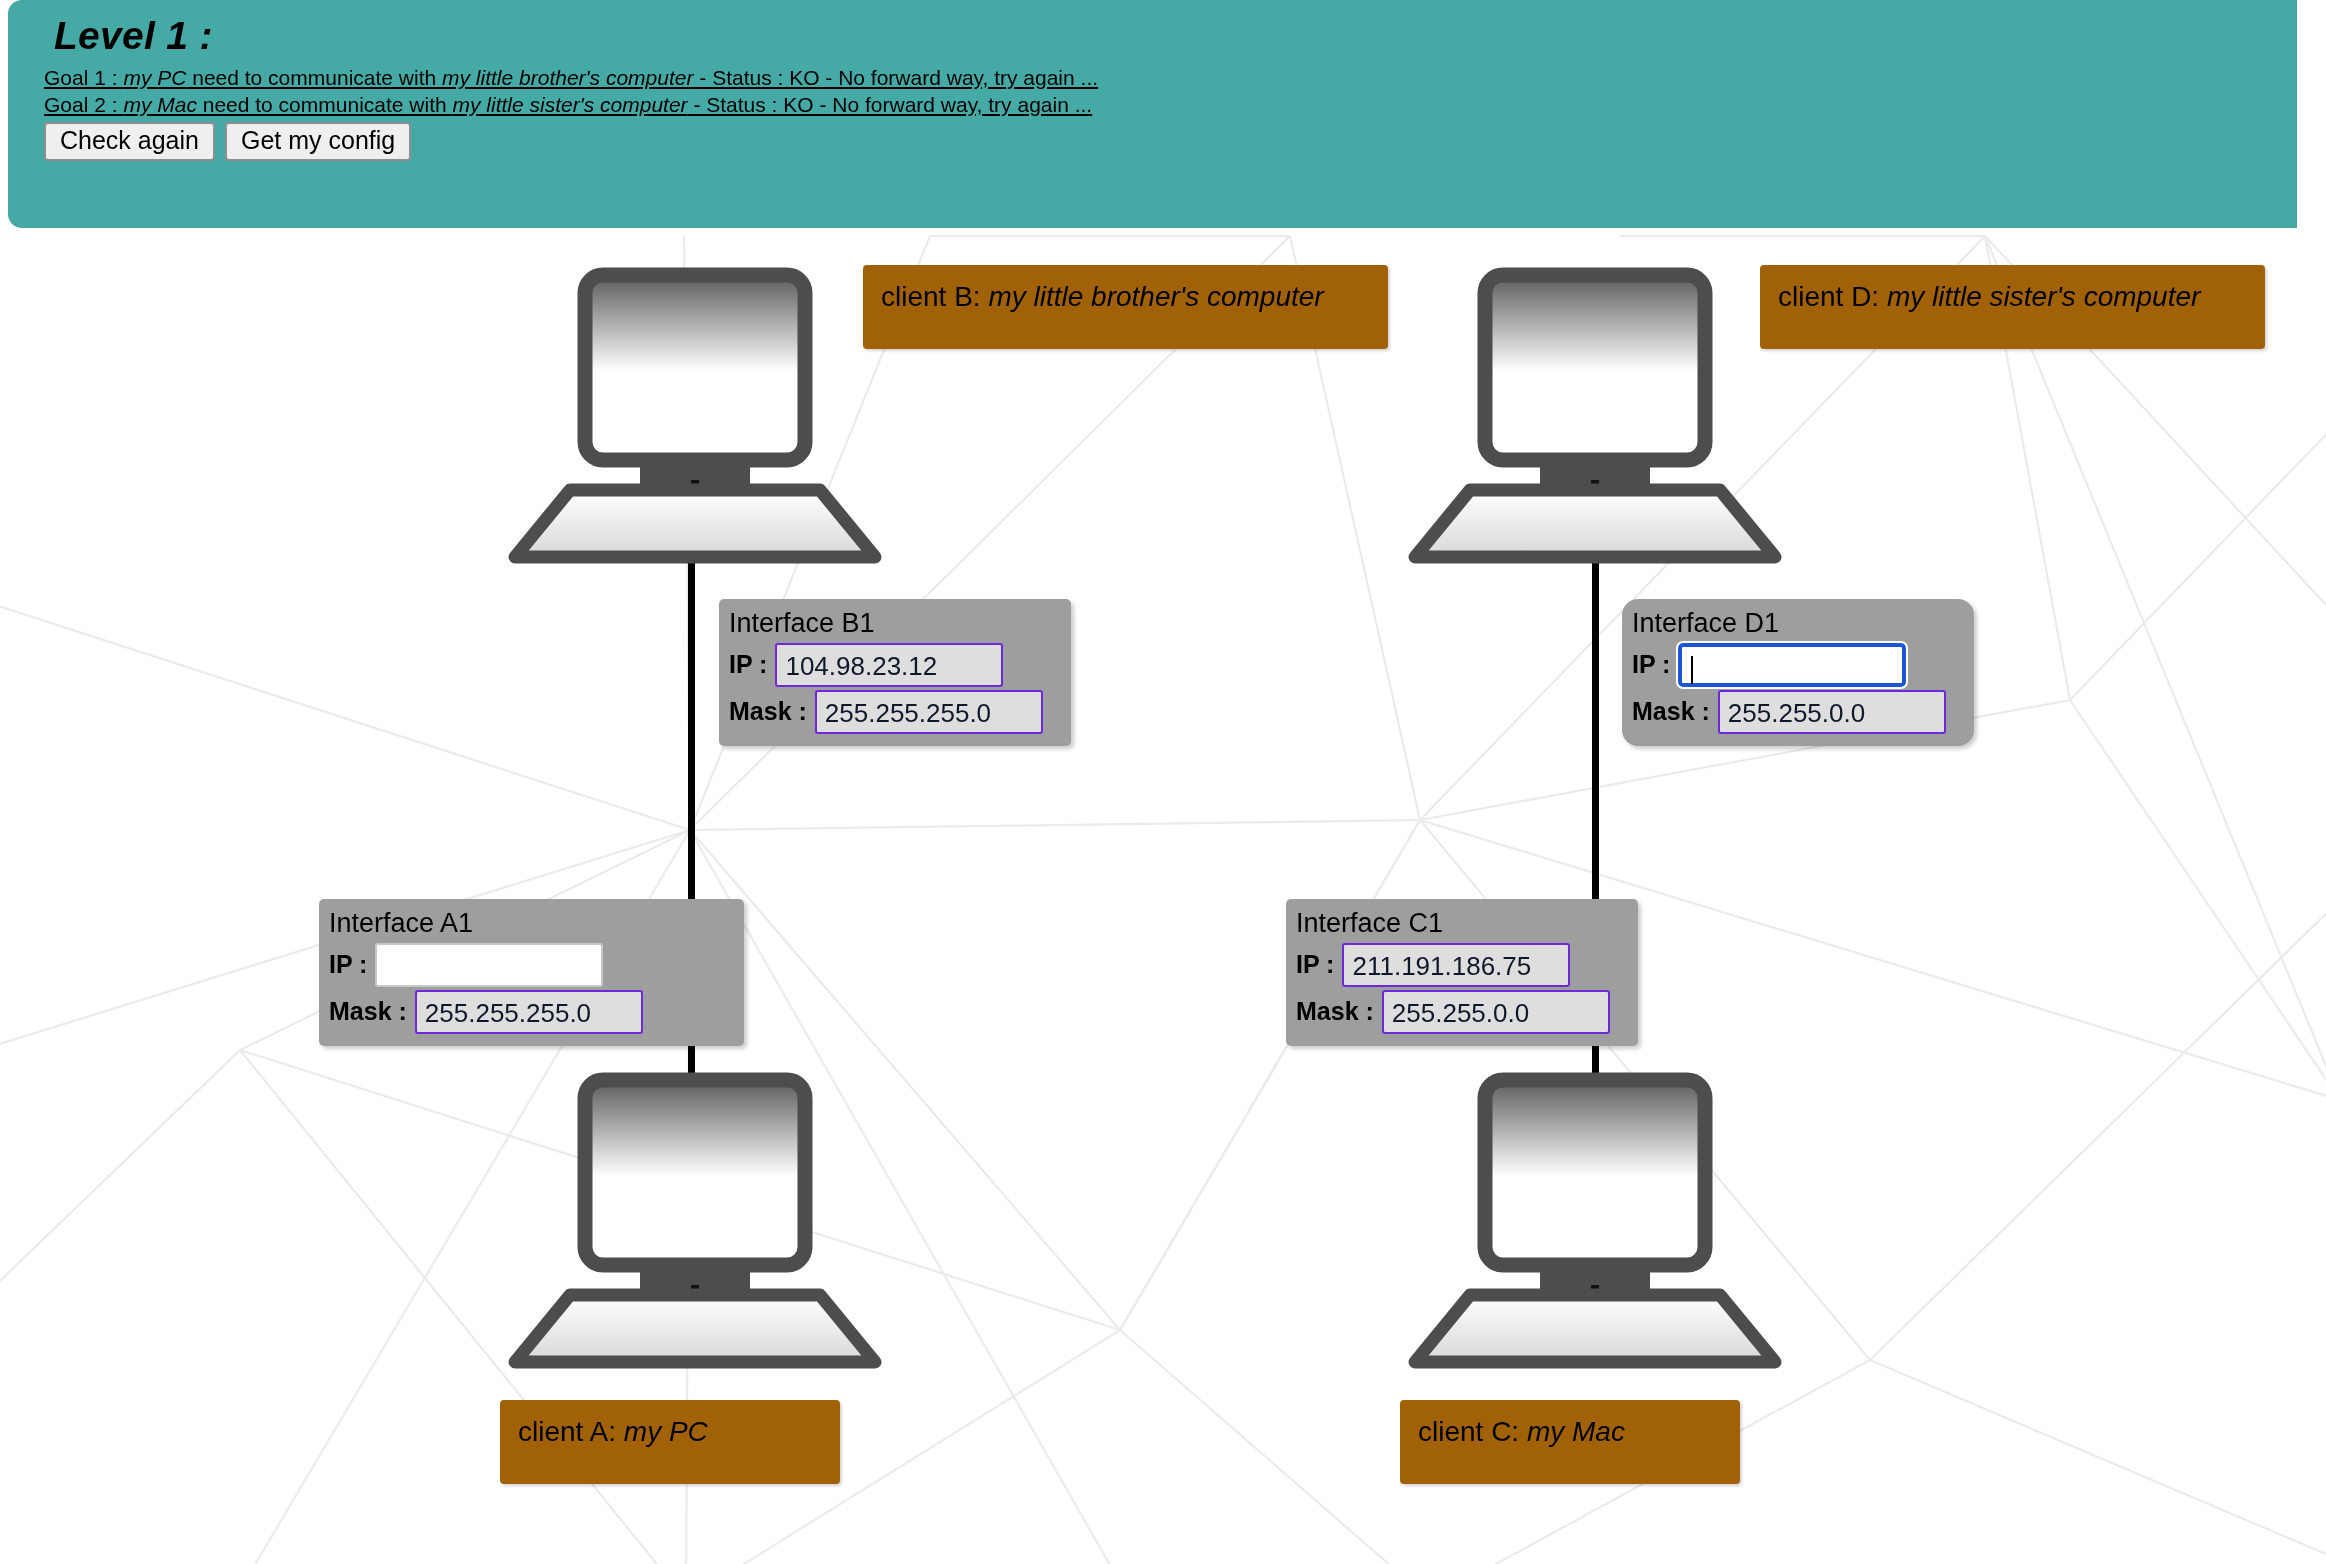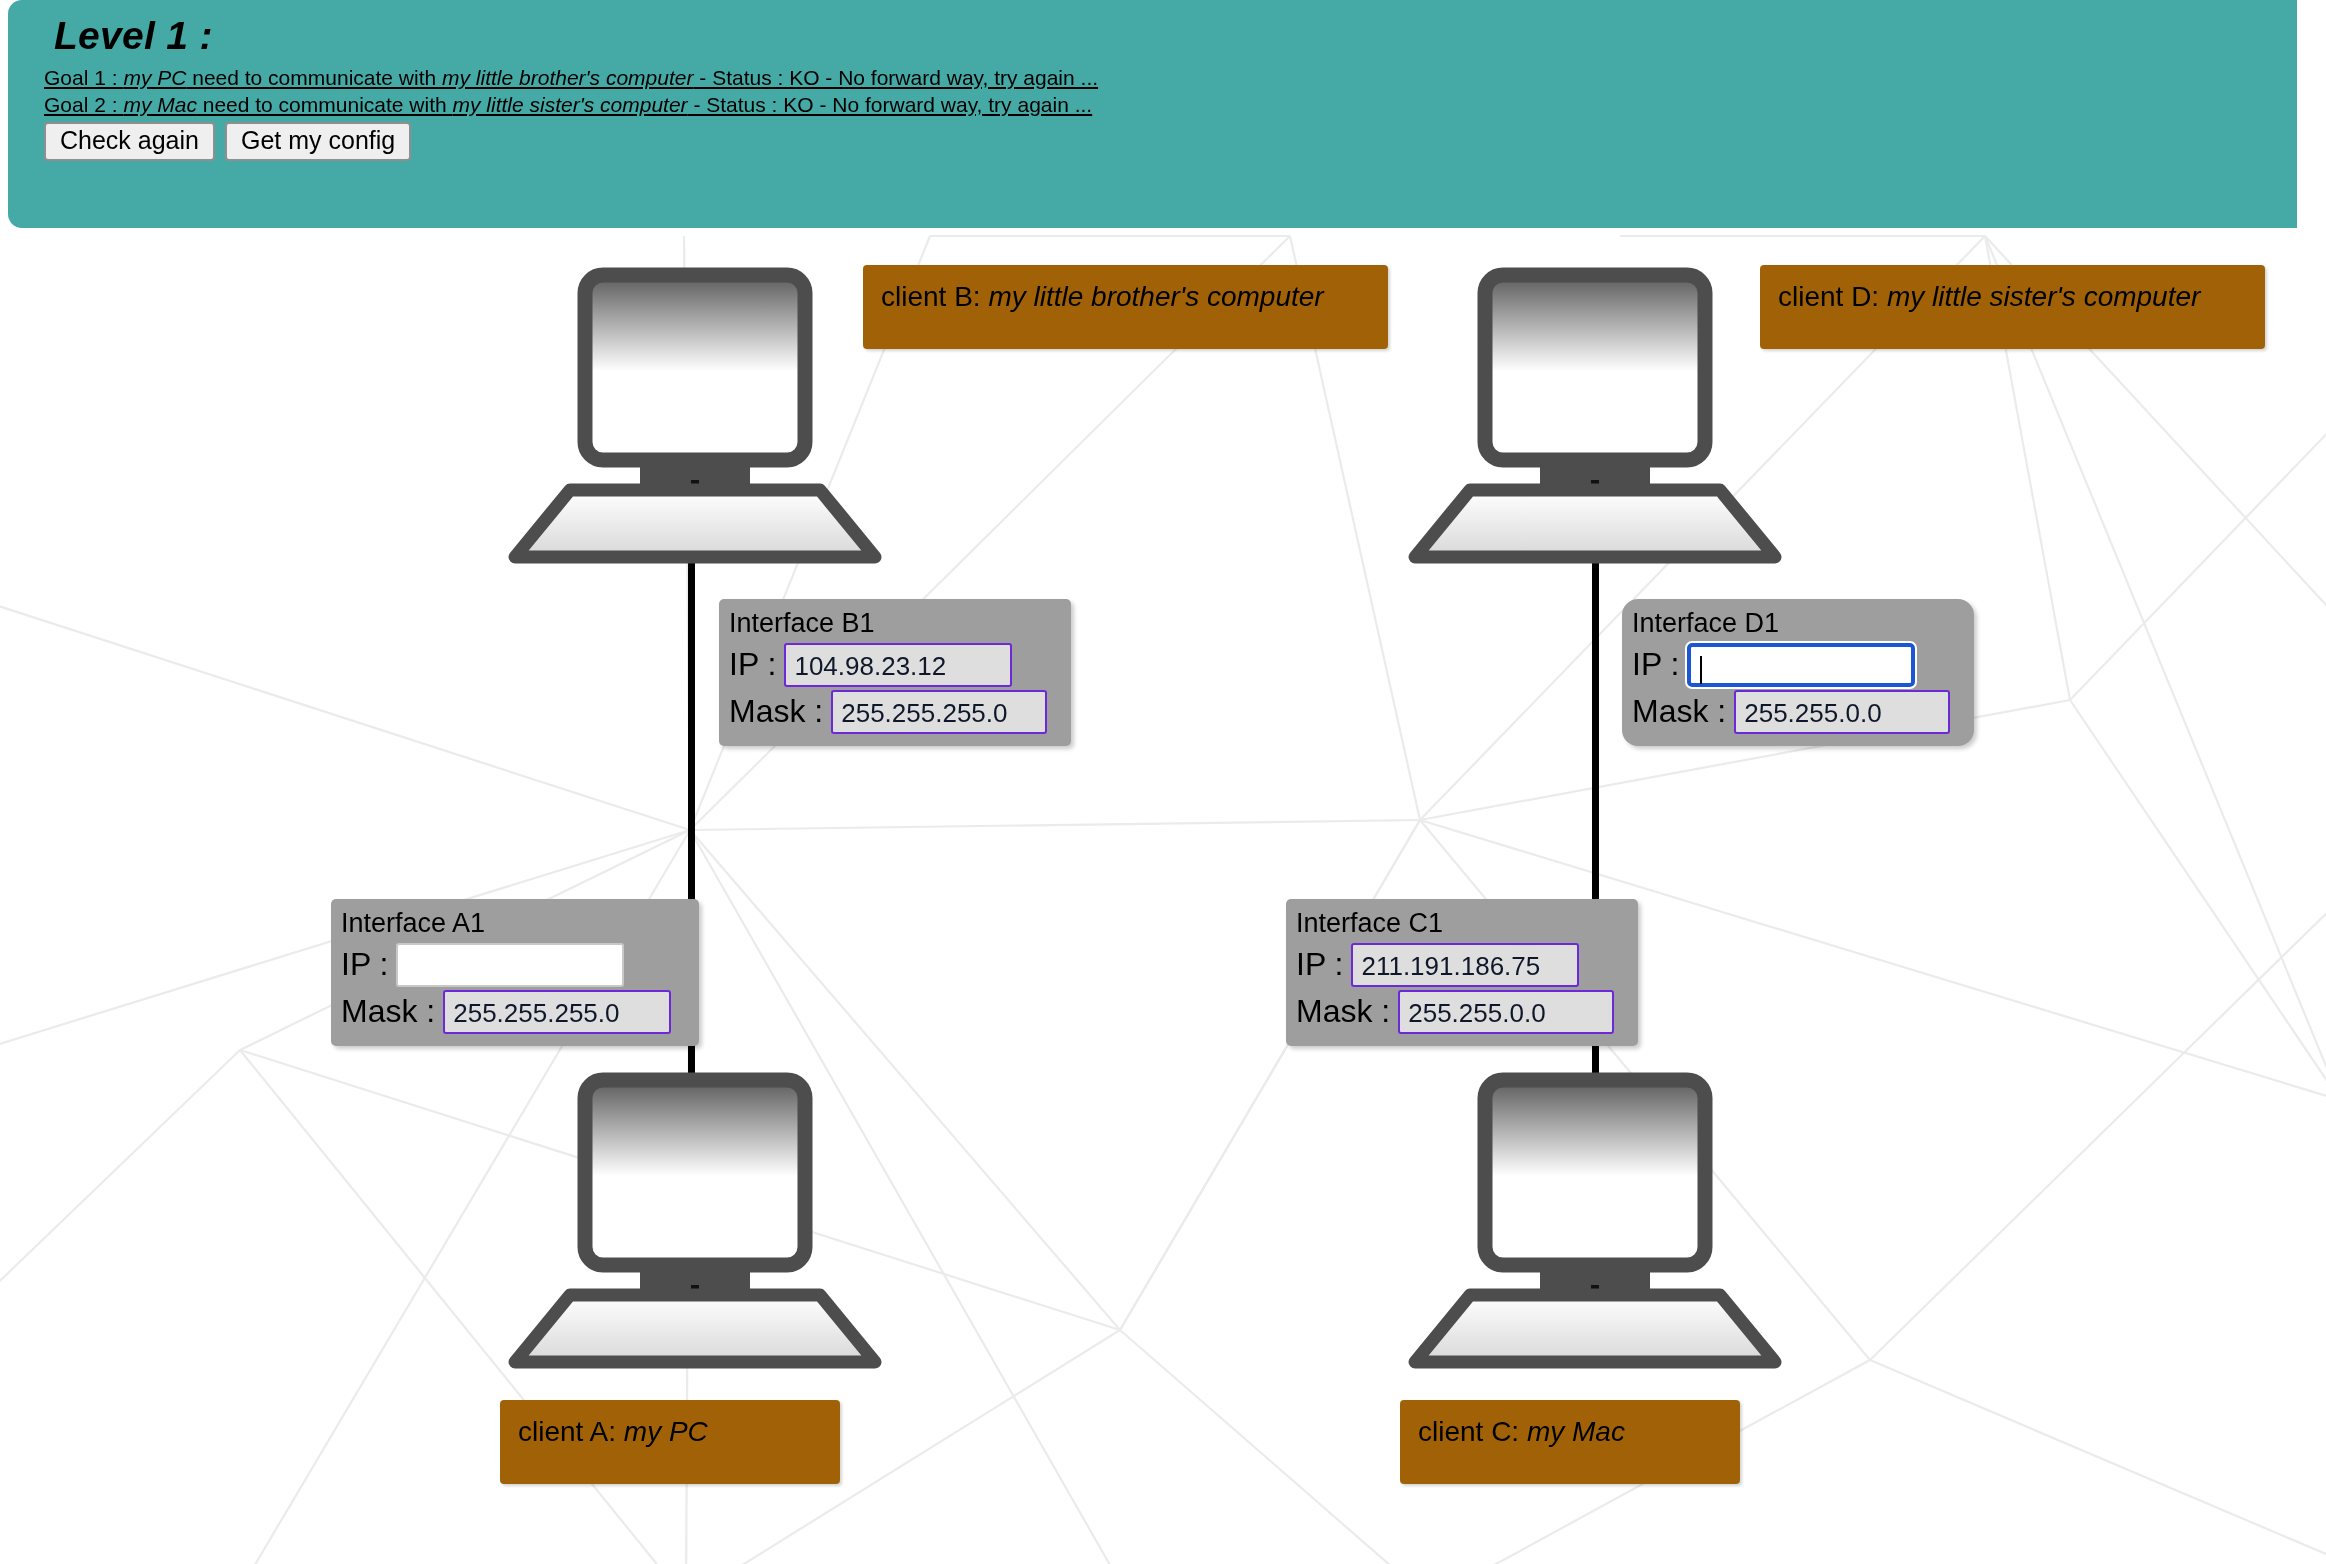--- a/index.html
+++ b/index.html
@@ -130,23 +130,23 @@
     margin-bottom: 2px;
     white-space: nowrap;
   }
   .iface-row {
     display: flex;
     align-items: center;
     margin-top: 3px;
     white-space: nowrap;
   }
   .iface-row .fld-label {
-    font-size: 32px;
-    color: #000;
-    font-weight: normal;
+    font-size: 25px;
+    color: #000;
+    font-weight: bold;
     margin-right: 8px;
   }
   .txt-input {
     font-family: "Liberation Sans", sans-serif;
     font-size: 26px;
     color: #0f172a;
     background: #dedede;
     border: 2px solid #6d28d9;
     border-radius: 3px;
     padding: 3px 8px 4px 8px;
@@ -352,21 +352,21 @@
     <div class="iface-row">
       <span class="fld-label">IP :</span>
       <span class="txt-input focused" style="width:228px;"><span class="caret"></span></span>
     </div>
     <div class="iface-row">
       <span class="fld-label">Mask :</span>
       <span class="txt-input" style="width:228px;">255.255.0.0</span>
     </div>
   </div>
 
-  <div class="iface-box" style="left:319px; top:899px; width:368px;margin-left:12px;">
+  <div class="iface-box" style="left:319px; top:899px; width:425px;">
     <div class="iface-title">Interface A1</div>
     <div class="iface-row">
       <span class="fld-label">IP :</span>
       <span class="txt-input empty" style="width:228px;"></span>
     </div>
     <div class="iface-row">
       <span class="fld-label">Mask :</span>
       <span class="txt-input" style="width:228px;">255.255.255.0</span>
     </div>
   </div>

